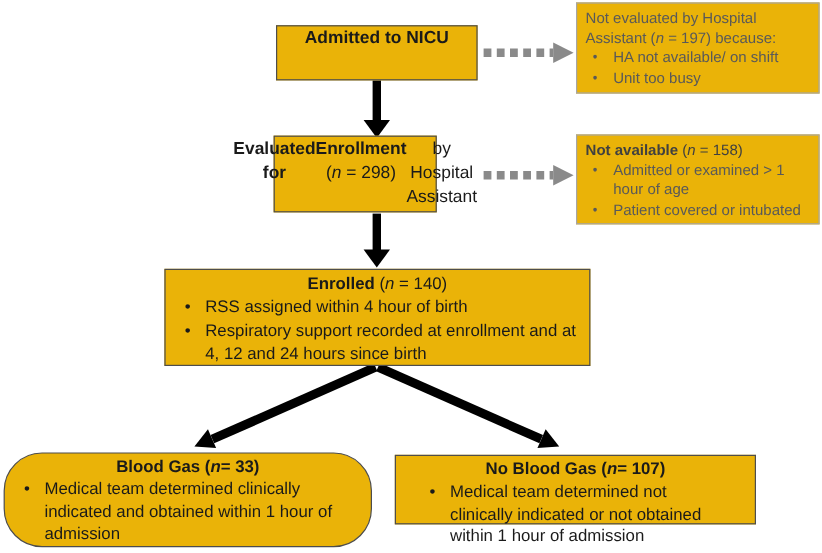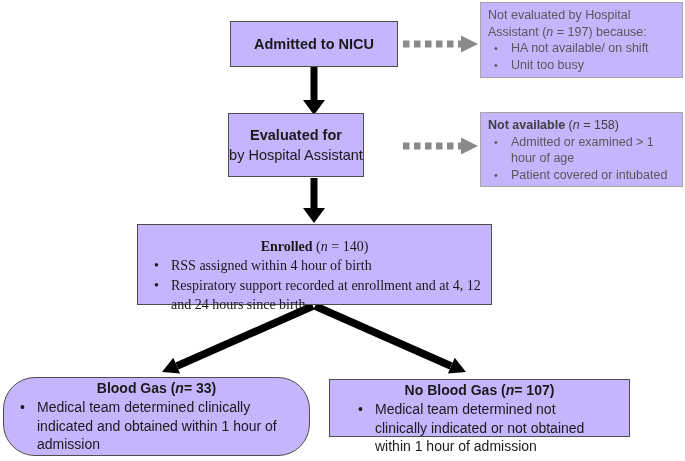--- a/index.html
+++ b/index.html
@@ -2,36 +2,36 @@
 <html><head>
 <meta charset="utf-8">
 <style>
   * { margin:0; padding:0; box-sizing:border-box; }
   html,body { background:#ffffff; }
   body { font-family:"Liberation Sans", sans-serif; color:#1a1a1a; }
   .canvas { position:relative; width:685px; height:461px; background:#ffffff; overflow:hidden; }
 
   .arrow-layer { position:absolute; left:0; top:0; width:685px; height:461px; pointer-events:none; }
 
-  .box { position:absolute; background:#c4b5fd; }
+  .box { position:absolute; background:#eab308; }
   .main-box { border:1.5px solid #4d4d4d; font-size:14.5px; line-height:1.38; }
   .side-box { border:1.5px solid #a6a6a6; color:#595959; font-size:12.5px; line-height:1.33; padding:4px 4px 3px 7px; }
   .center { text-align:center; }
-  .vcenter { display:flex; flex-direction:column; justify-content:center; }
+  .vcenter { display:flex; flex-direction:row; justify-content:center; }
 
   .bullet { position:relative; padding-left:27px; text-align:left; }
   .bullet::before { content:"\2022"; position:absolute; left:10px; top:0; }
   .side-box .bullet { padding-left:23px; }
   .side-box .bullet::before { left:6px; font-size:11px; top:1px; }
 
   #box-admitted     { left:230px; top:21px;  width:168px; height:46px; }
   #box-not-evaluated{ left:480px; top:2px;   width:203px; height:76px; }
   #box-evaluated    { left:228px; top:113px; width:136px; height:64px; }
   #box-not-enrolled { left:480px; top:112px; width:203px; height:75px; }
-  #box-enrolled     { left:137px; top:224px; width:355px; height:81px; font-size:14px; padding:12px 6px;font-family:Liberation Serif, serif; }
+  #box-enrolled     { left:137px; top:224px; width:355px; height:81px; font-size:14px; padding:2px 6px; }
   #box-blood-gas    { left:3px;   top:377px; width:307px; height:79px; font-size:14px; padding:1px 6px; line-height:1.34;border-radius:32px; }
   #box-no-blood-gas { left:329px; top:379px; width:301px; height:58px; font-size:14px; padding:1px 18px; line-height:1.34; }
 
   .nb-title { color:#404040; }
   b, .bold { font-weight:bold; }
 </style>
 </head>
 <body>
 
 <div class="canvas">
@@ -75,20 +75,21 @@
 
   <div class="box side-box" id="box-not-evaluated">
     <div>Not evaluated by Hospital</div>
     <div><span>Assistant (</span><i>n</i><span> = 197) because:</span></div>
     <div class="bullet">HA not available/ on shift</div>
     <div class="bullet">Unit too busy</div>
   </div>
 
   <div class="box main-box center vcenter" id="box-evaluated">
     <div><b>Evaluated for</b></div>
+    <div><b>Enrollment</b><span> (</span><i>n</i><span> = 298)</span></div>
     <div>by Hospital Assistant</div>
   </div>
 
   <div class="box side-box" id="box-not-enrolled">
     <div class="nb-title"><b>Not available</b><span> (</span><i>n</i><span> = 158)</span></div>
     <div class="bullet">Admitted or examined &gt; 1 hour of age</div>
     <div class="bullet">Patient covered or intubated</div>
   </div>
 
   <div class="box main-box" id="box-enrolled">

